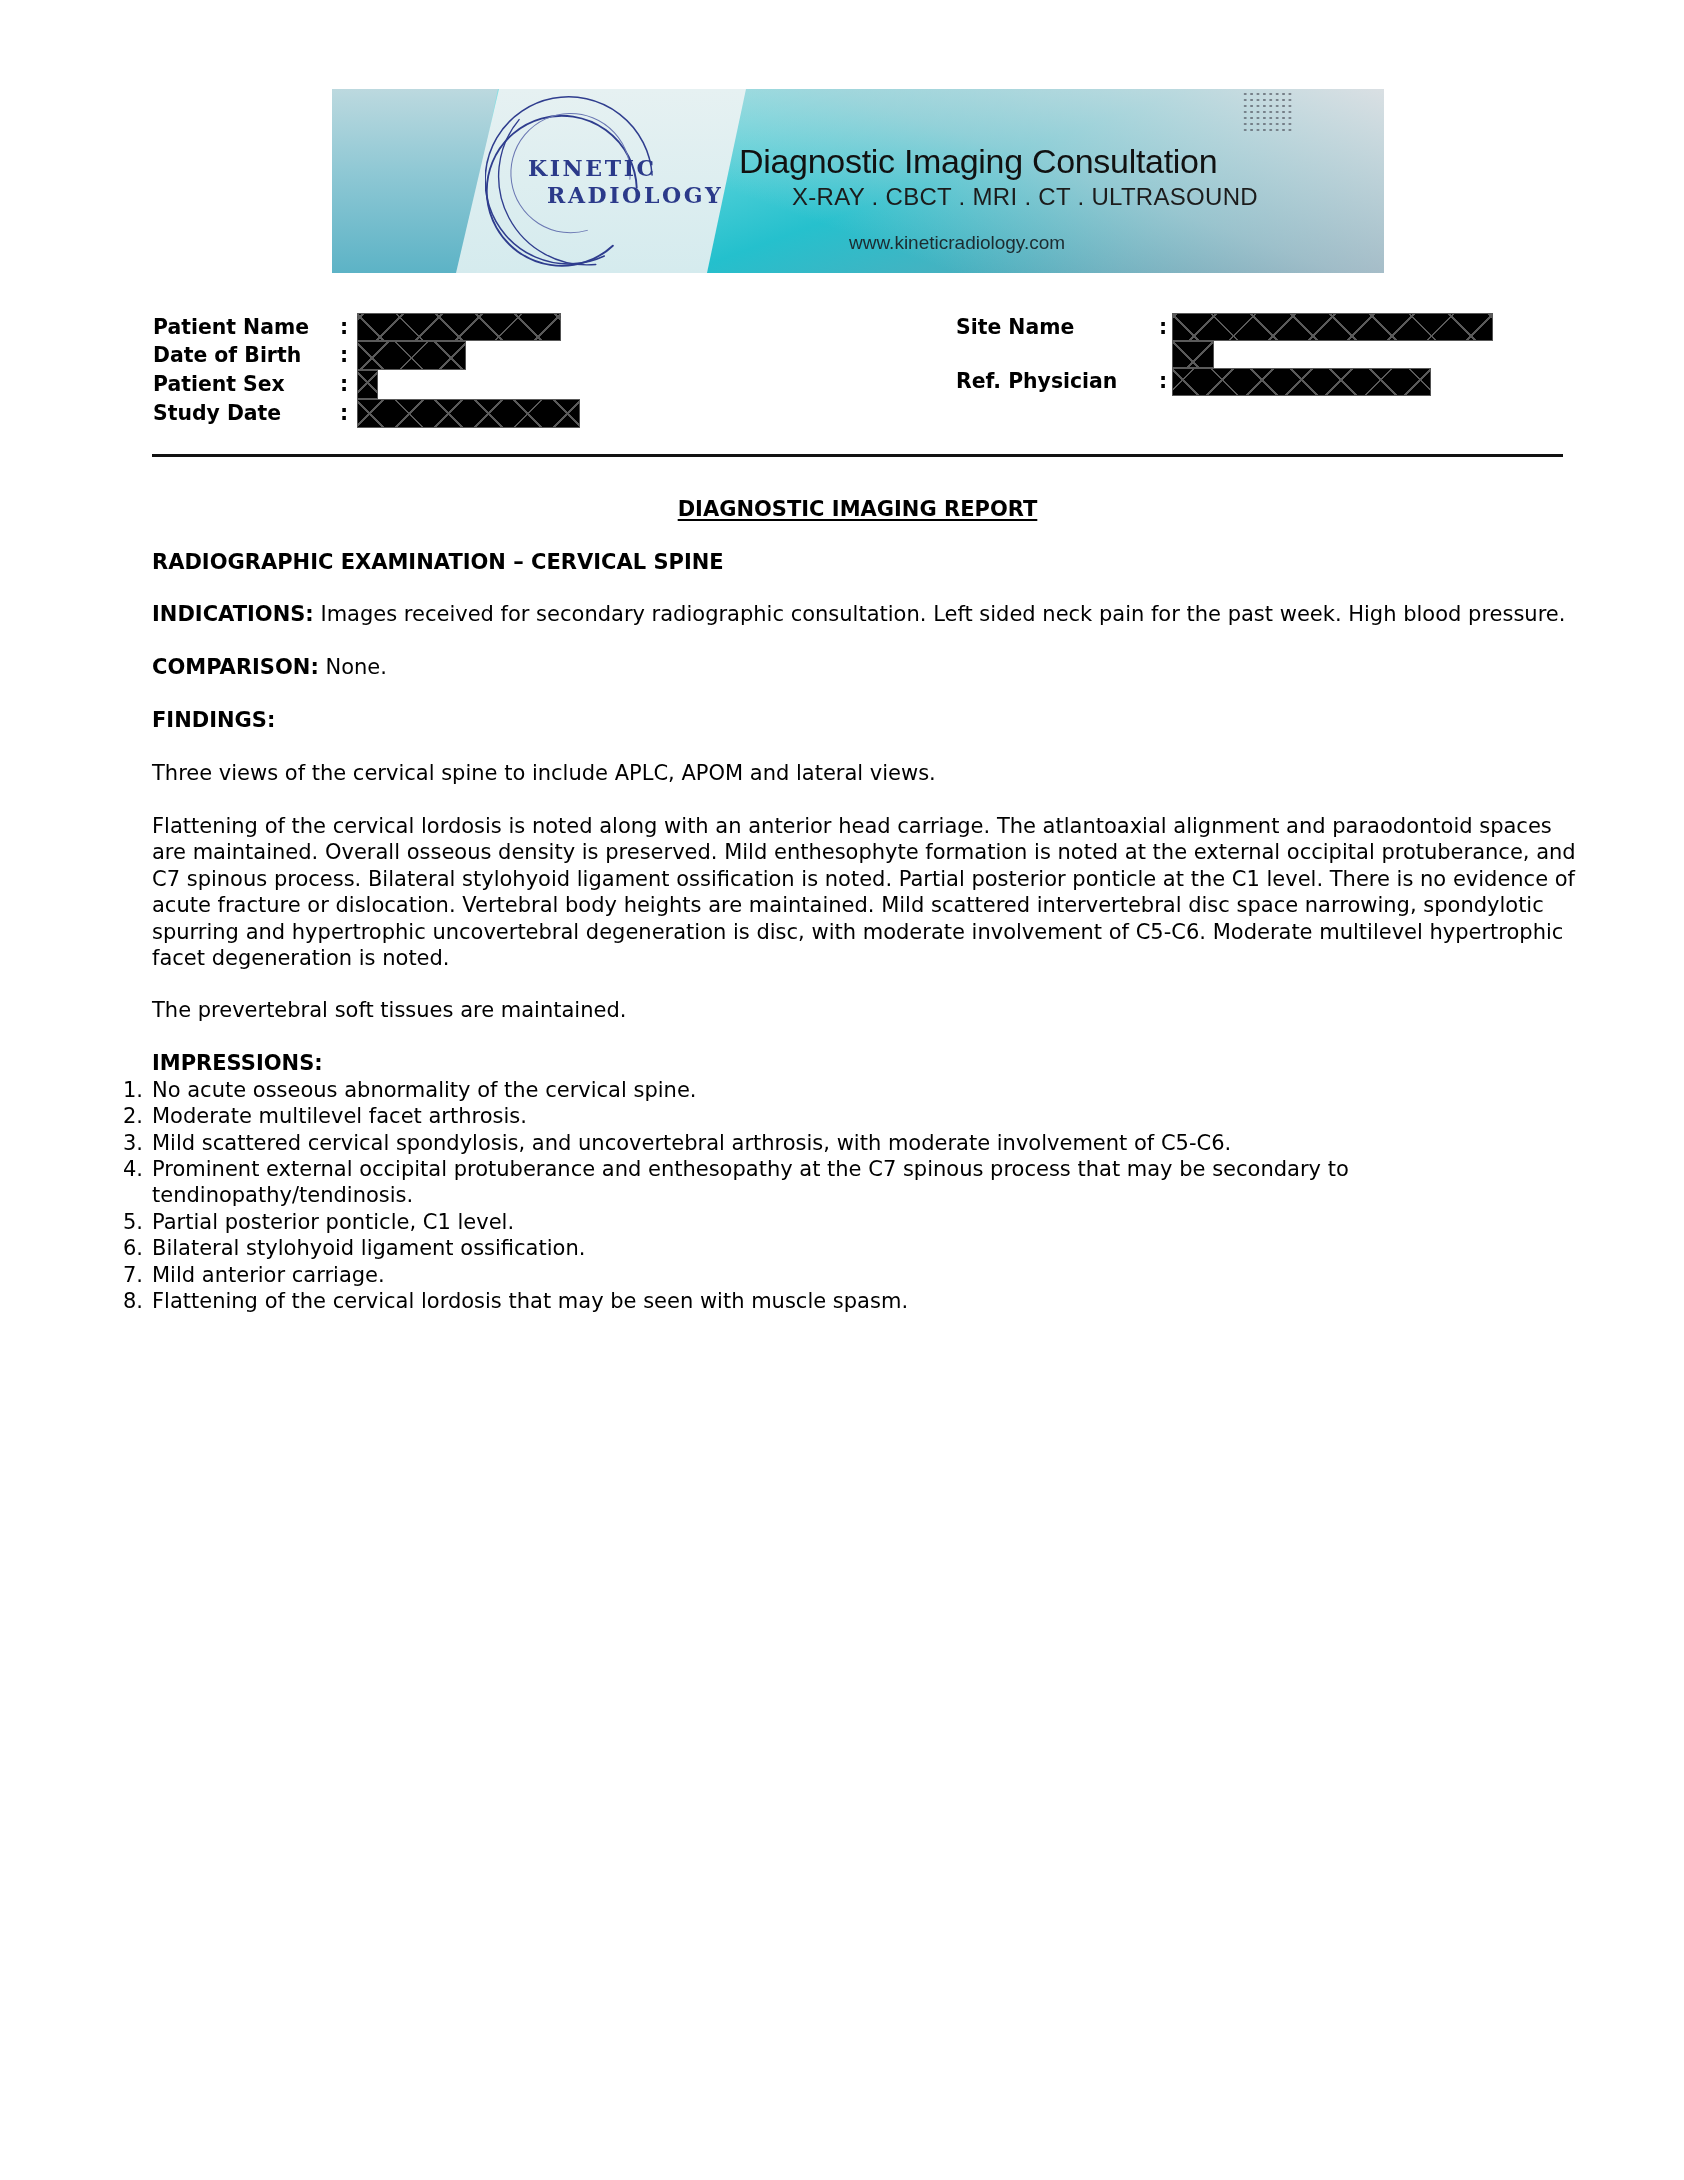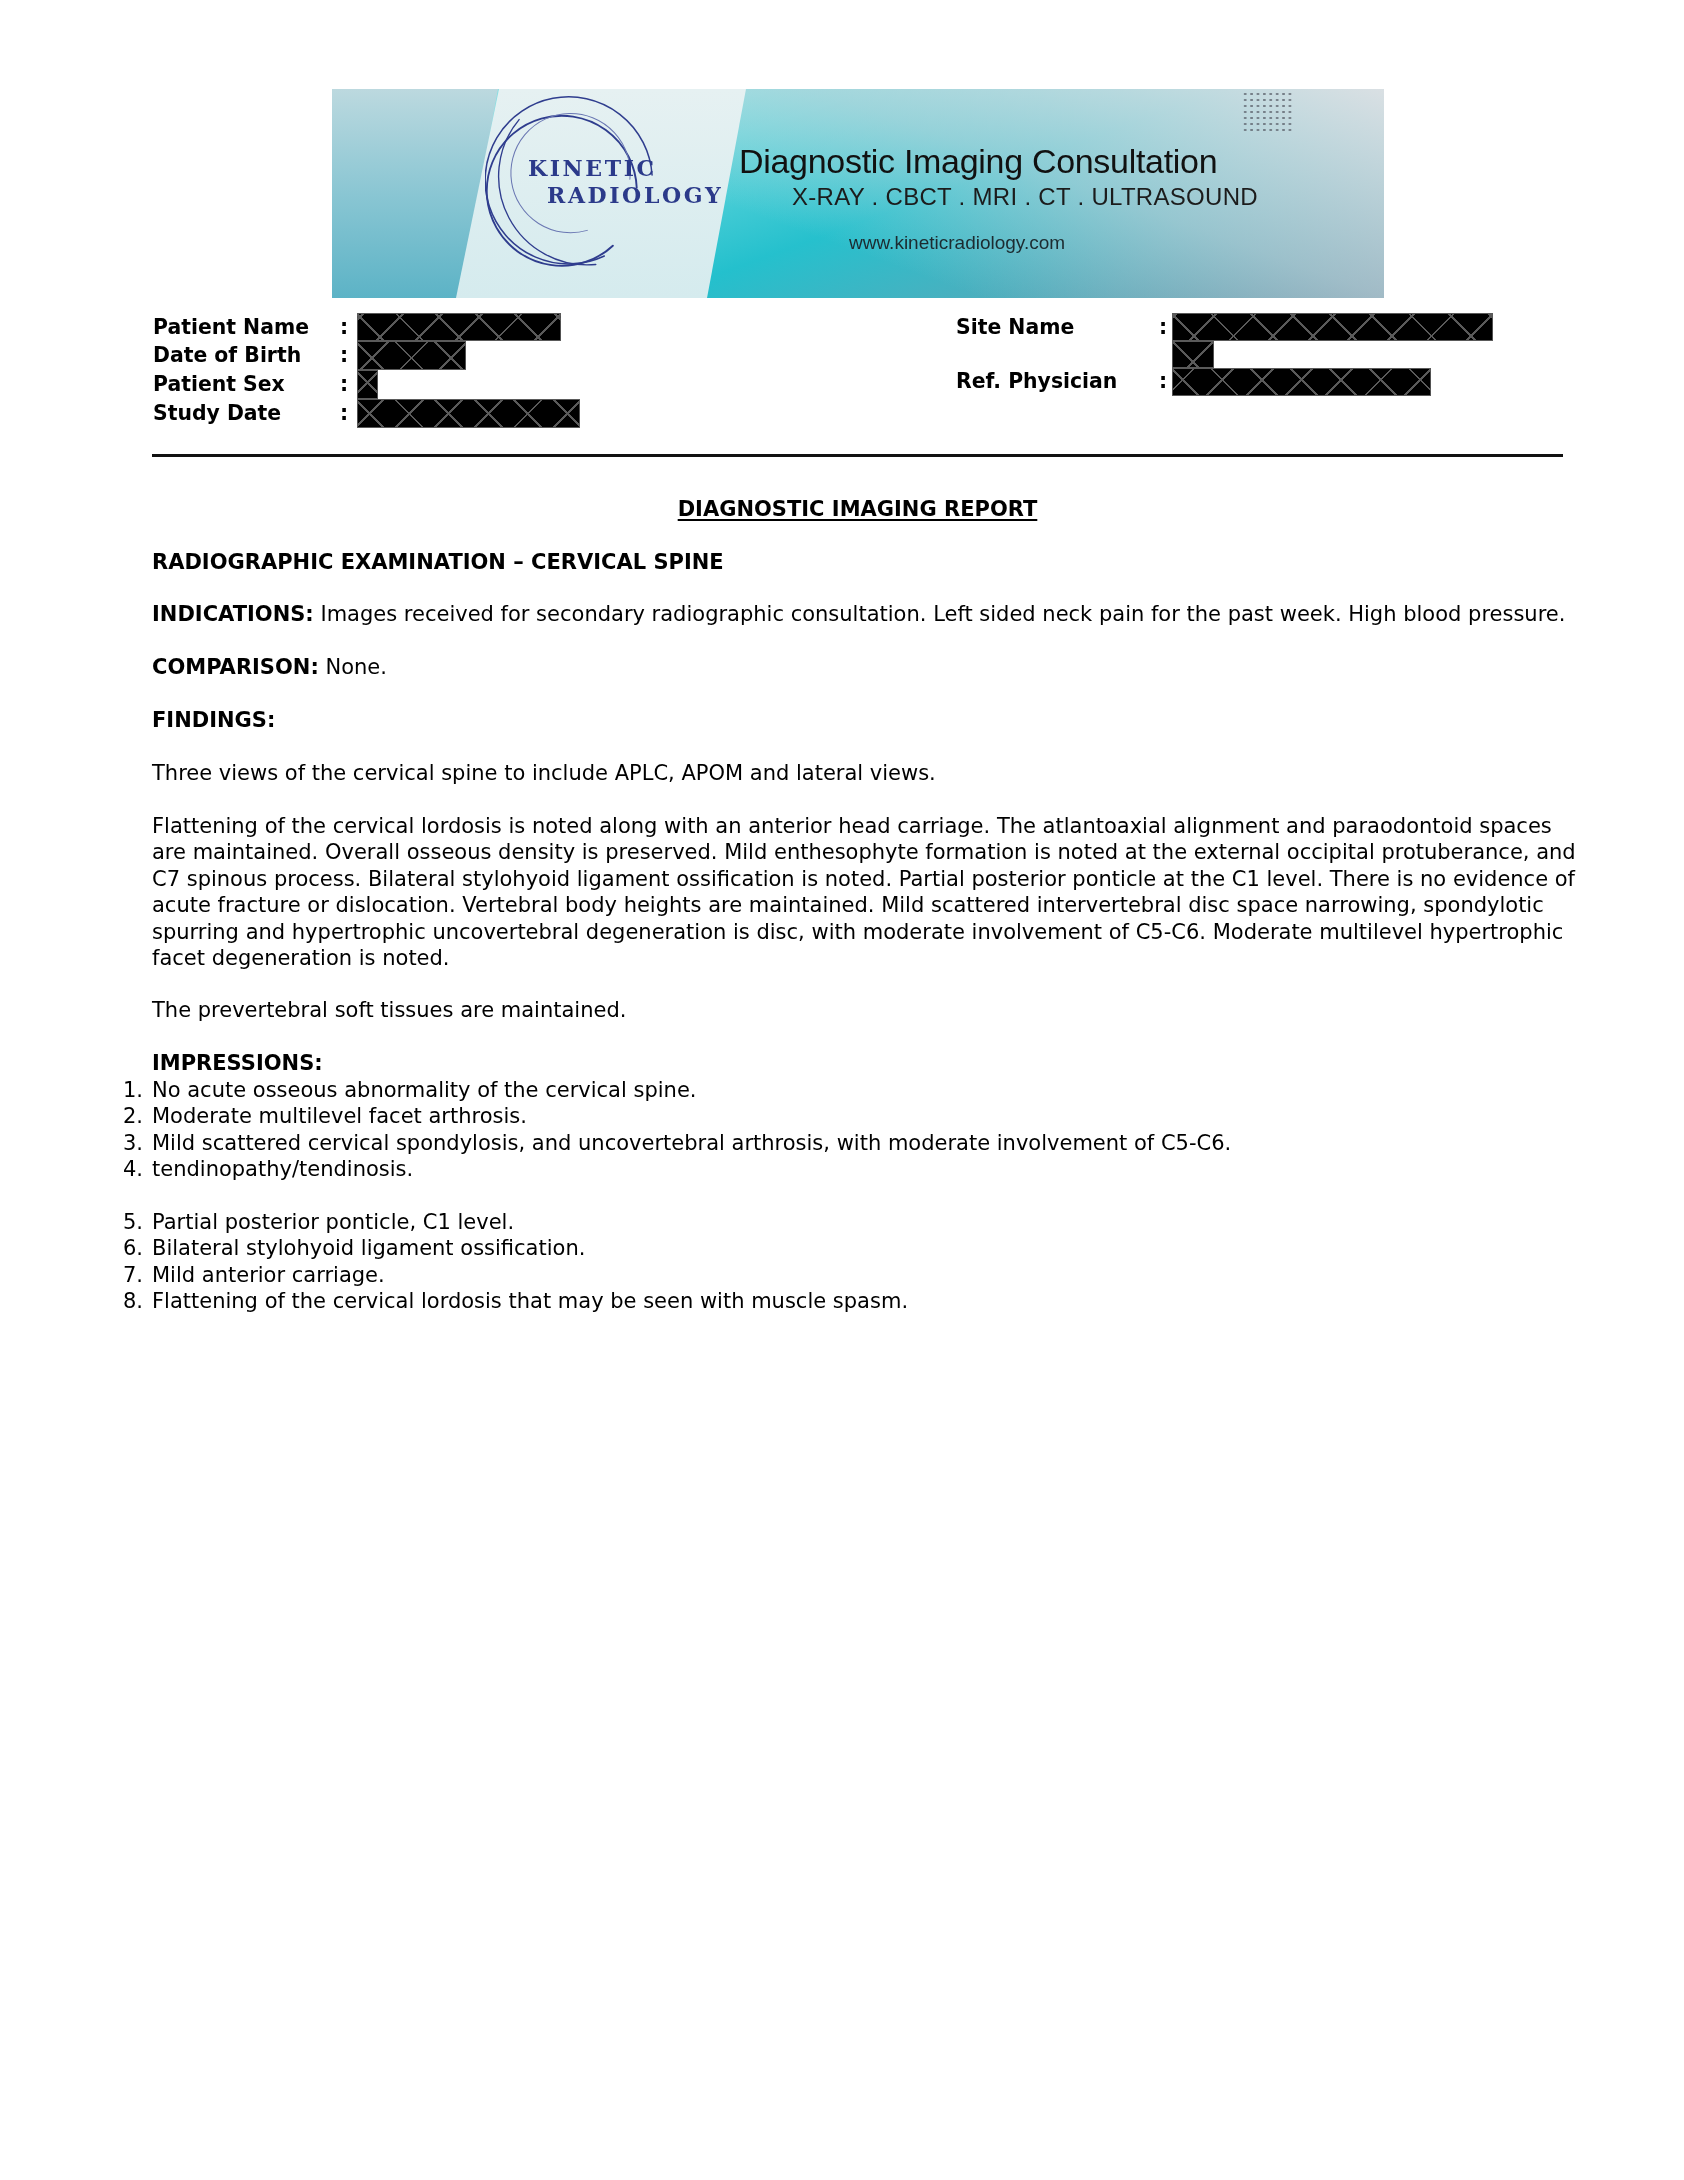--- a/index.html
+++ b/index.html
@@ -2,21 +2,21 @@
 <html style="font-size:13.6px"><head>
 <meta charset="utf-8">
 <style>
   html, body { margin: 0; padding: 0; background: #ffffff; }
   body {
     width: 1685px; height: 2181px; position: relative; overflow: hidden;
     font-family: "DejaVu Sans", sans-serif; color: #000;
   }
   
   .banner {
-    position: absolute; left: 332px; top: 89px; width: 1052px; height: 209px;
+    position: absolute; left: 332px; top: 89px; width: 1052px; height: 184px;
     overflow: hidden;
     background: linear-gradient(135deg, #7fdde0 0%, #44c7cf 35%, #9fd3d8 62%, #c9d4da 78%, #6d95a8 100%);
     text-decoration: underline;
   }
   .banner .bg-right {
     position: absolute; inset: 0;
     background:
       linear-gradient(180deg, rgba(220,221,224,0.0) 0%, rgba(220,221,224,0.0) 100%),
       linear-gradient(200deg, rgba(226,226,229,0.95) 0%, rgba(200,214,220,0.6) 35%, rgba(104,145,165,0) 60%),
       linear-gradient(160deg, rgba(130,225,228,0.9) 25%, rgba(24,190,204,0.85) 55%, rgba(104,145,165,0.9) 100%);
@@ -203,20 +203,21 @@
     <li style="position:absolute; top:26.4px;">
       <span class="num">2.</span>
       <span style="white-space:nowrap;">Moderate multilevel facet arthrosis.</span>
     </li>
     <li style="position:absolute; top:53px;">
       <span class="num">3.</span>
       <span style="white-space:nowrap;">Mild scattered cervical spondylosis, and uncovertebral arthrosis, with moderate involvement of C5-C6.</span>
     </li>
     <li style="position:absolute; top:79px;">
       <span class="num">4.</span>
+      <span style="white-space:nowrap; display:block;">Prominent external occipital protuberance and enthesopathy at the C7 spinous process that may be secondary to</span>
       <span style="white-space:nowrap; display:block;">tendinopathy/tendinosis.</span>
     </li>
     <li style="position:absolute; top:132px;">
       <span class="num">5.</span>
       <span style="white-space:nowrap;">Partial posterior ponticle, C1 level.</span>
     </li>
     <li style="position:absolute; top:158px;">
       <span class="num">6.</span>
       <span style="white-space:nowrap;">Bilateral stylohyoid ligament ossification.</span>
     </li>

